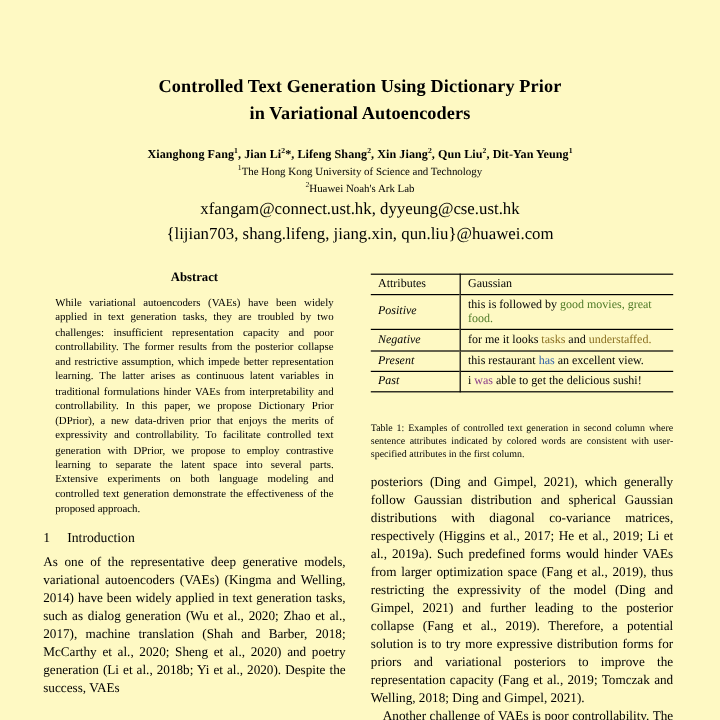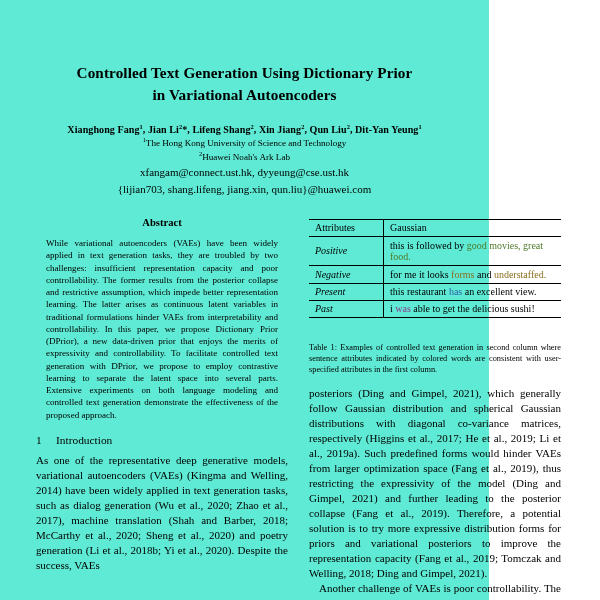--- a/index.html
+++ b/index.html
@@ -9,25 +9,25 @@
   }
   body {
     width: 600px;
     height: 600px;
     overflow: hidden;
     font-family: "Liberation Serif", "DejaVu Serif", serif;
     color: #000000;
   }
   .page {
     position: relative;
-    width: 489px;
+    width: 600px;
     height: 600px;
     box-sizing: border-box;
     padding: 0 36px;
-    background: #5eead4;
+    background: #fef9c3;
   }
   .title-block {
     padding-top: 62px;
     text-align: center;
   }
   .paper-title {
     font-size: 15.2px;
     font-weight: bold;
     line-height: 1.42;
     letter-spacing: 0.1px;
@@ -38,21 +38,21 @@
     font-weight: bold;
     line-height: 1.5;
     letter-spacing: 0.05px;
   }
   .affil {
     font-size: 9.1px;
     line-height: 1.48;
     font-weight: normal;
   }
   .emails {
-    font-size: 11px;
+    font-size: 14px;
     line-height: 1.5;
   }
   sup {
     font-size: 6.4px;
     vertical-align: super;
     line-height: 0;
   }
   .columns {
     display: flex;
     margin-top: 20px;
@@ -172,21 +172,21 @@
             <tr class="rule-top">
           <td class="attr" style="font-style:normal">Attributes</td>
           <td class="sample">Gaussian</td>
         </tr>
         <tr class="rule-mid">
           <td class="attr">Positive</td>
           <td class="sample"><span>this is followed by </span><span class="hl-pos">good movies, great food.</span></td>
         </tr>
         <tr class="rule-mid">
           <td class="attr">Negative</td>
-          <td class="sample"><span>for me it looks </span><span class="hl-neg">forms</span><span> and </span><span class="hl-neg">understaffed.</span></td>
+          <td class="sample"><span>for me it looks </span><span class="hl-neg">tasks</span><span> and </span><span class="hl-neg">understaffed.</span></td>
         </tr>
         <tr class="rule-mid">
           <td class="attr">Present</td>
           <td class="sample"><span>this restaurant </span><span class="hl-pres">has</span><span> an excellent view.</span></td>
         </tr>
         <tr class="rule-mid rule-bot">
           <td class="attr">Past</td>
           <td class="sample"><span>i </span><span class="hl-past">was</span><span> able to get the delicious sushi!</span></td>
         </tr>
       </tbody>

